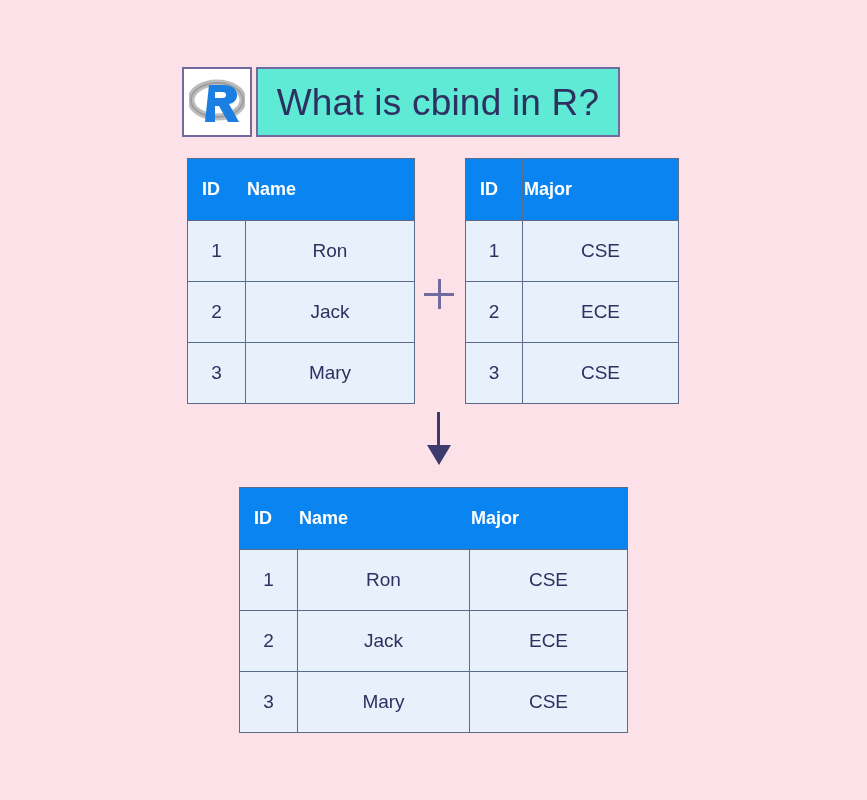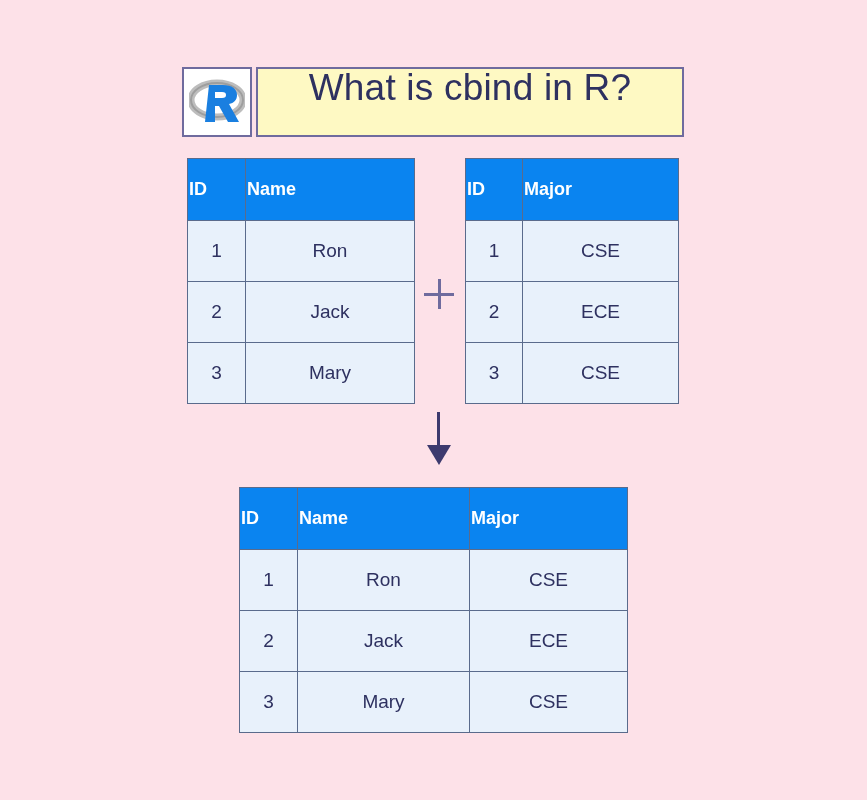--- a/index.html
+++ b/index.html
@@ -29,27 +29,27 @@
     height: 70px;
     background: #ffffff;
     border: 2px solid #6f6b9e;
     box-sizing: border-box;
     display: flex;
     align-items: center;
     justify-content: center;
   }
   #logo-box svg { display: block; }
   #title-box {
-    width: 428px;
+    width: 364px;
     height: 70px;
-    background: #fef9c3;
+    background: #5eead4;
     border: 2px solid #6f6b9e;
     box-sizing: border-box;
     display: flex;
-    align-items: flex-start;
+    align-items: center;
     justify-content: center;
   }
   #title-text {
     color: #2e3160;
     font-size: 37px;
     font-weight: 400;
     letter-spacing: 0.2px;
     line-height: 1;
   }
 
@@ -72,21 +72,21 @@
     height: 62px;
     font-weight: 600;
   }
   .tbl td {
     background: #e8f1fb;
     color: #2e3160;
     font-size: 19px;
     height: 61px;
     text-align: center;
   }
-  .th-id   { text-align: left; padding-left: 1px; margin-top: 32px; }
+  .th-id   { text-align: left; padding-left: 14px; margin-top: 32px; }
   .th-name { text-align: left; }
   .td-id   { text-align: center; }
 
   #table-left  { left: 187px; top: 158px; width: 227px; }
   #table-right { left: 465px; top: 158px; width: 213px; }
   #table-result{ left: 239px; top: 487px; width: 388px; }
 
   
   #plus-sign {
     position: absolute;

